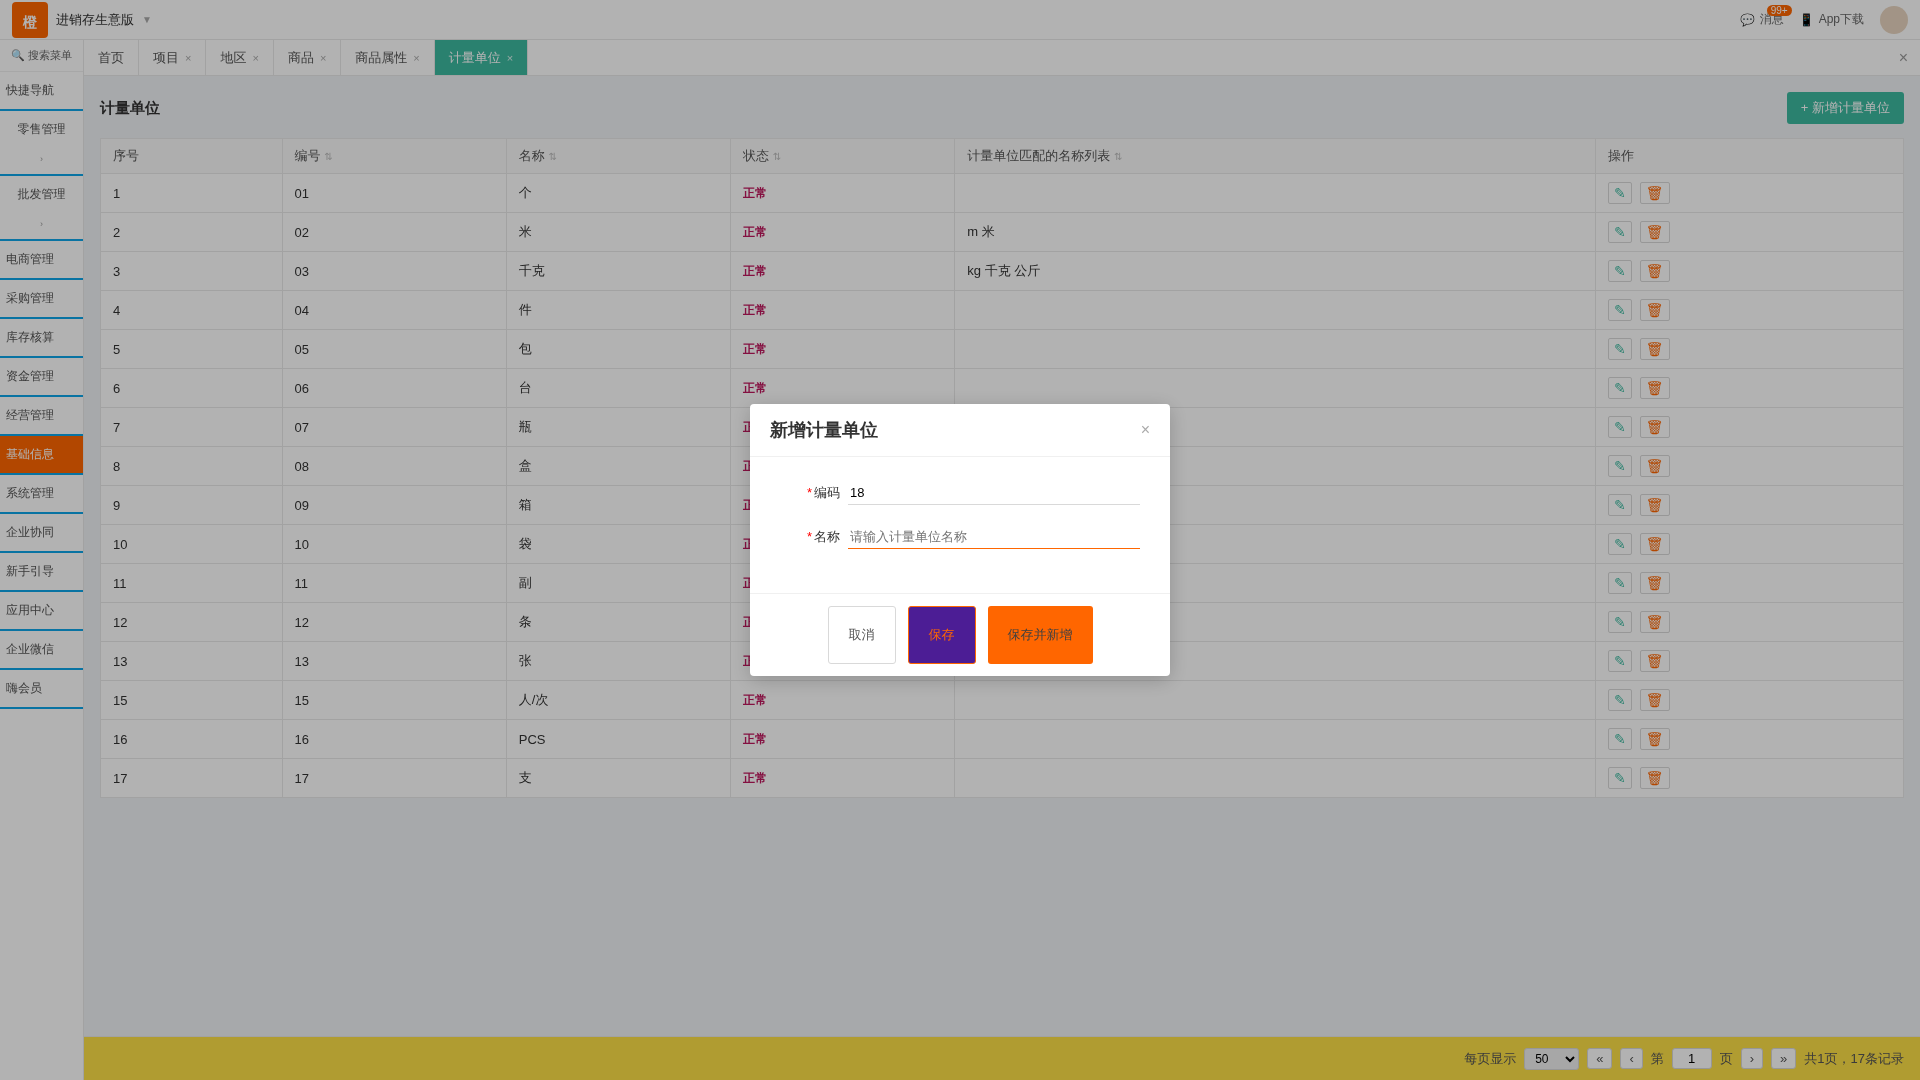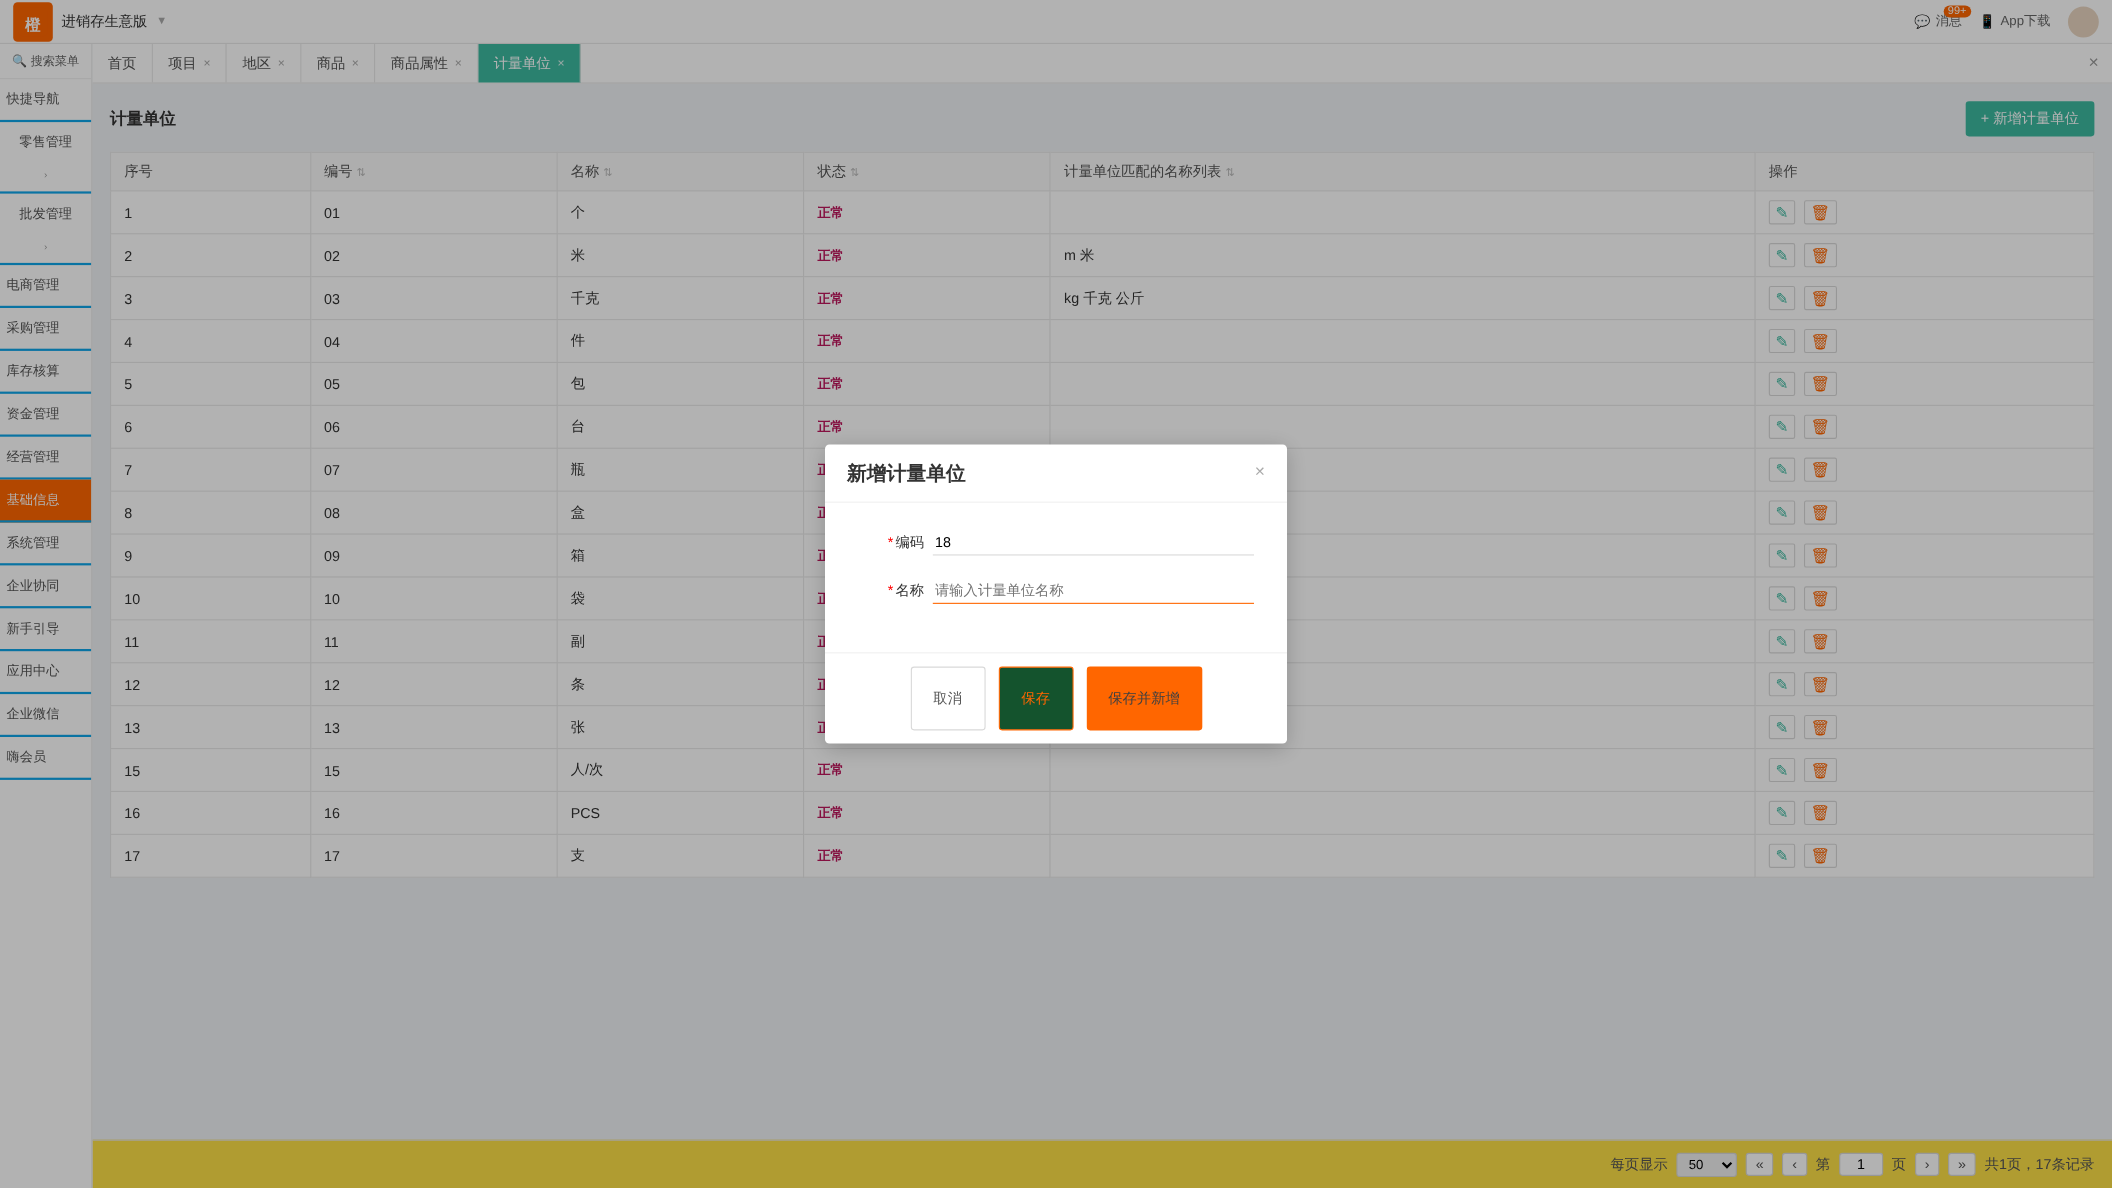--- a/index.html
+++ b/index.html
@@ -358,21 +358,21 @@
       border: 1px solid #d9d9d9;
       background: #fff;
       color: #555;
       padding: 6px 20px;
       border-radius: 3px;
       cursor: pointer;
       font-size: 13px;
     }
     .btn-save {
       border: 1px solid #f60;
-      background: #14532d;
+      background: #4c1d95;
       color: #f60;
       padding: 6px 20px;
       border-radius: 3px;
       cursor: pointer;
       font-size: 13px;
     }
     .btn-save-new {
       border: none;
       background: #f60;
       color: #404040;

